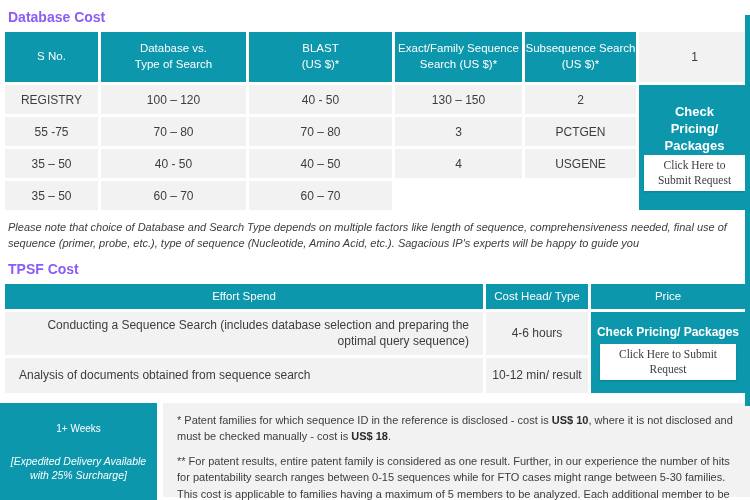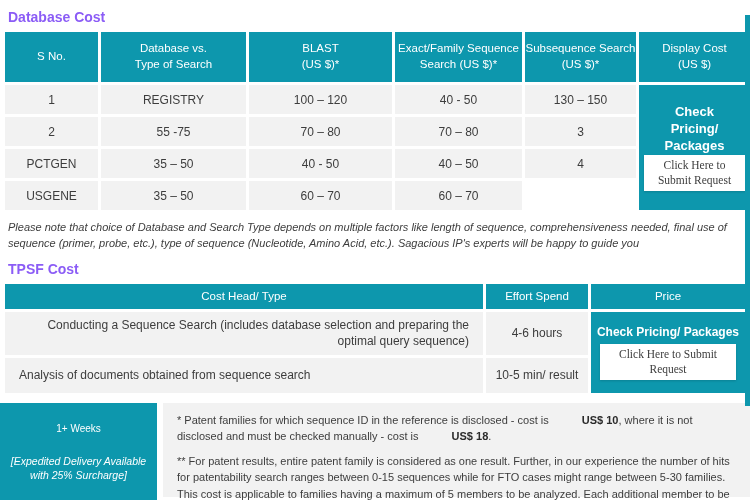--- a/index.html
+++ b/index.html
@@ -84,21 +84,21 @@
     text-align:center; padding:6px 8px; gap:2px;
   }
   .delivery-title { font-size:16px; font-weight:bold; }
   .delivery-duration { font-size:10px; }
   .delivery-note { font-size:10.5px; font-style:italic; margin-top:18px; white-space:pre-line; line-height:1.35; }
   .notes-box {
     flex:1; background:#f2f2f2; padding:9px 14px 8px 14px;
     font-size:11px; line-height:1.5; color:#3d3d3d; height:94px;
   }
   .notes-box p + p { margin-top:8px; }
-  .notes-box b { color:#2b2b2b;margin-left:30px; }
+  .notes-box b { color:#2b2b2b; }
 
   .right-strip {
     position:absolute; top:6px; right:0; width:5px; height:391px;
     background:#0d97ad;
   }
 </style>
 </head>
 <body>
 
 <div class="page">
@@ -108,22 +108,20 @@
   <div class="db-table">
     <div class="th">S No.</div>
     <div class="th">Database vs.
 Type of Search</div>
     <div class="th">BLAST
 (US $)*</div>
     <div class="th">Exact/Family Sequence
 Search (US $)*</div>
     <div class="th">Subsequence Search
 (US $)*</div>
-    <div class="th">Display Cost
-(US $)</div>
 
     <div class="display-cell">
       <div class="display-label">Check
 Pricing/
 Packages</div>
       <button class="white-btn">Click Here to Submit Request</button>
     </div>
 
     <div class="td">1</div>
     <div class="td">REGISTRY</div>
@@ -147,34 +145,34 @@
     <div class="td">35 – 50</div>
     <div class="td">60 – 70</div>
     <div class="td">60 – 70</div>
   </div>
 
   <p class="middle-note">Please note that choice of Database and Search Type depends on multiple factors like length of sequence, comprehensiveness needed, final use of sequence (primer, probe, etc.), type of sequence (Nucleotide, Amino Acid, etc.). Sagacious IP's experts will be happy to guide you</p>
 
   <div class="section-title">TPSF Cost</div>
 
   <div class="tpsf-table">
+    <div class="th">Effort Spend</div>
     <div class="th">Cost Head/ Type</div>
-    <div class="th">Effort Spend</div>
     <div class="th">Price</div>
 
     <div class="price-cell">
       <div class="price-label">Check Pricing/ Packages</div>
       <button class="white-btn">Click Here to Submit Request</button>
     </div>
 
     <div class="td left">Conducting a Sequence Search (includes database selection and preparing the optimal query sequence)</div>
     <div class="td">4-6 hours</div>
 
     <div class="td left">Analysis of documents obtained from sequence search</div>
-    <div class="td">10-5 min/ result</div>
+    <div class="td">10-12 min/ result</div>
   </div>
 
   <div class="bottom">
     <div class="delivery-box">
       <div class="delivery-duration">1+ Weeks</div>
       <div class="delivery-note">[Expedited Delivery Available
 with 25% Surcharge]</div>
     </div>
     <div class="notes-box">
       <p><span>* Patent families for which sequence ID in the reference is disclosed - cost is </span><b>US$ 10</b><span>, where it is not disclosed and must be checked manually - cost is </span><b>US$ 18</b><span>.</span></p>

